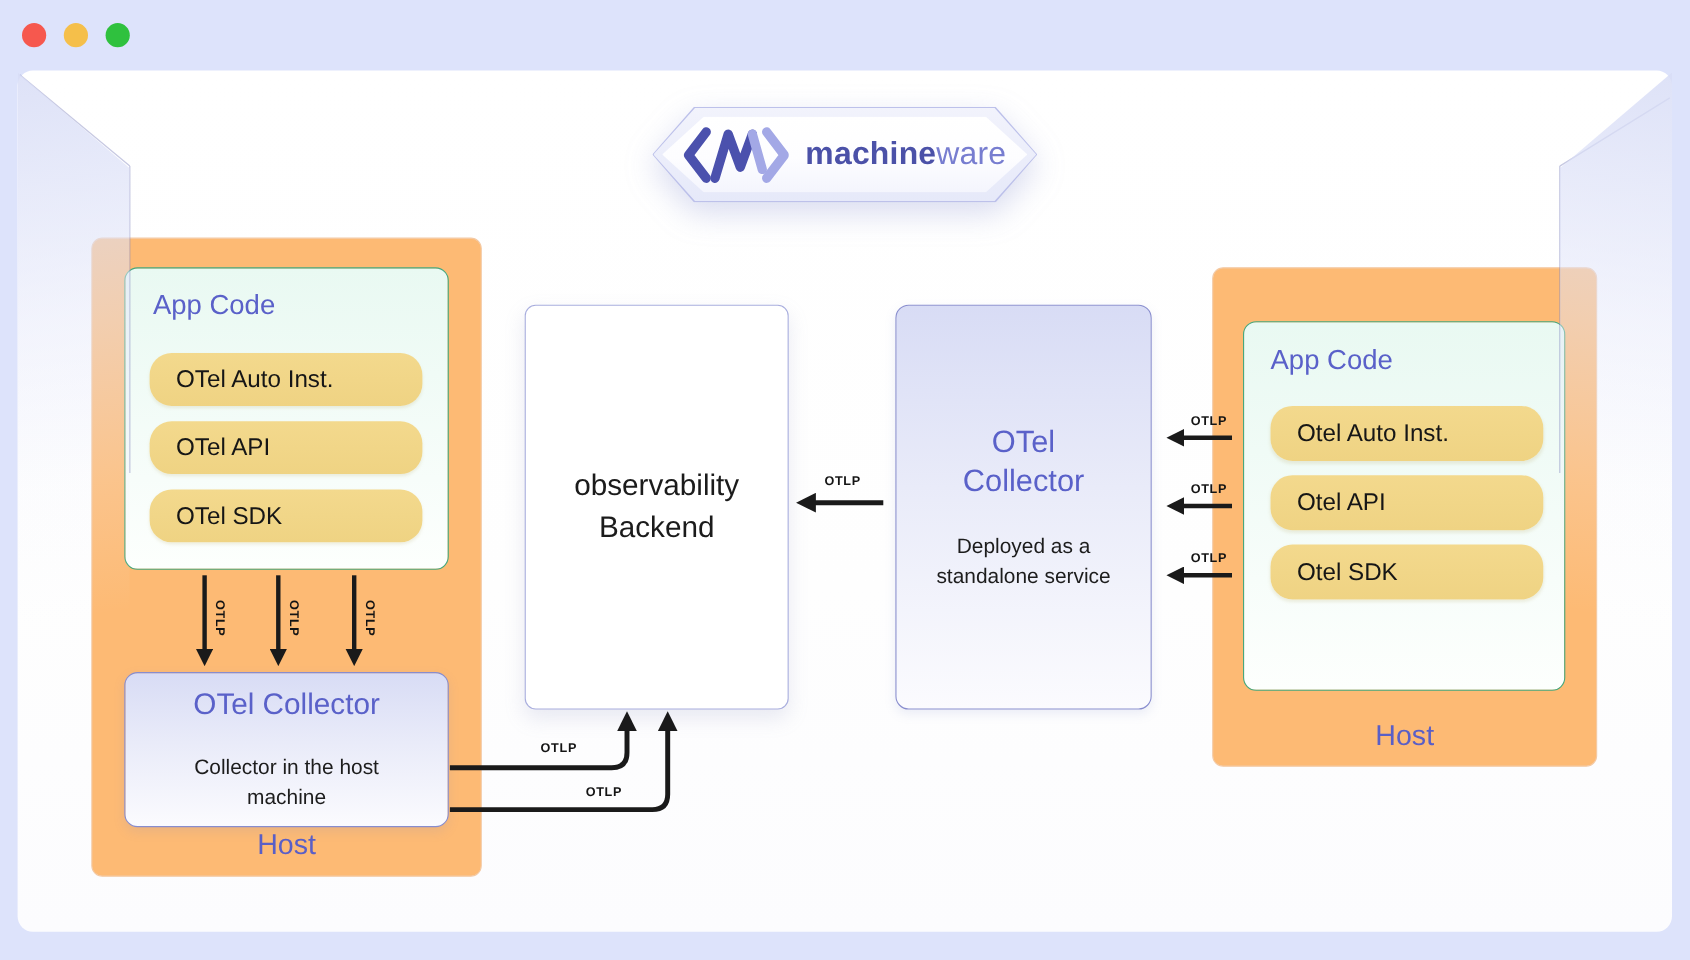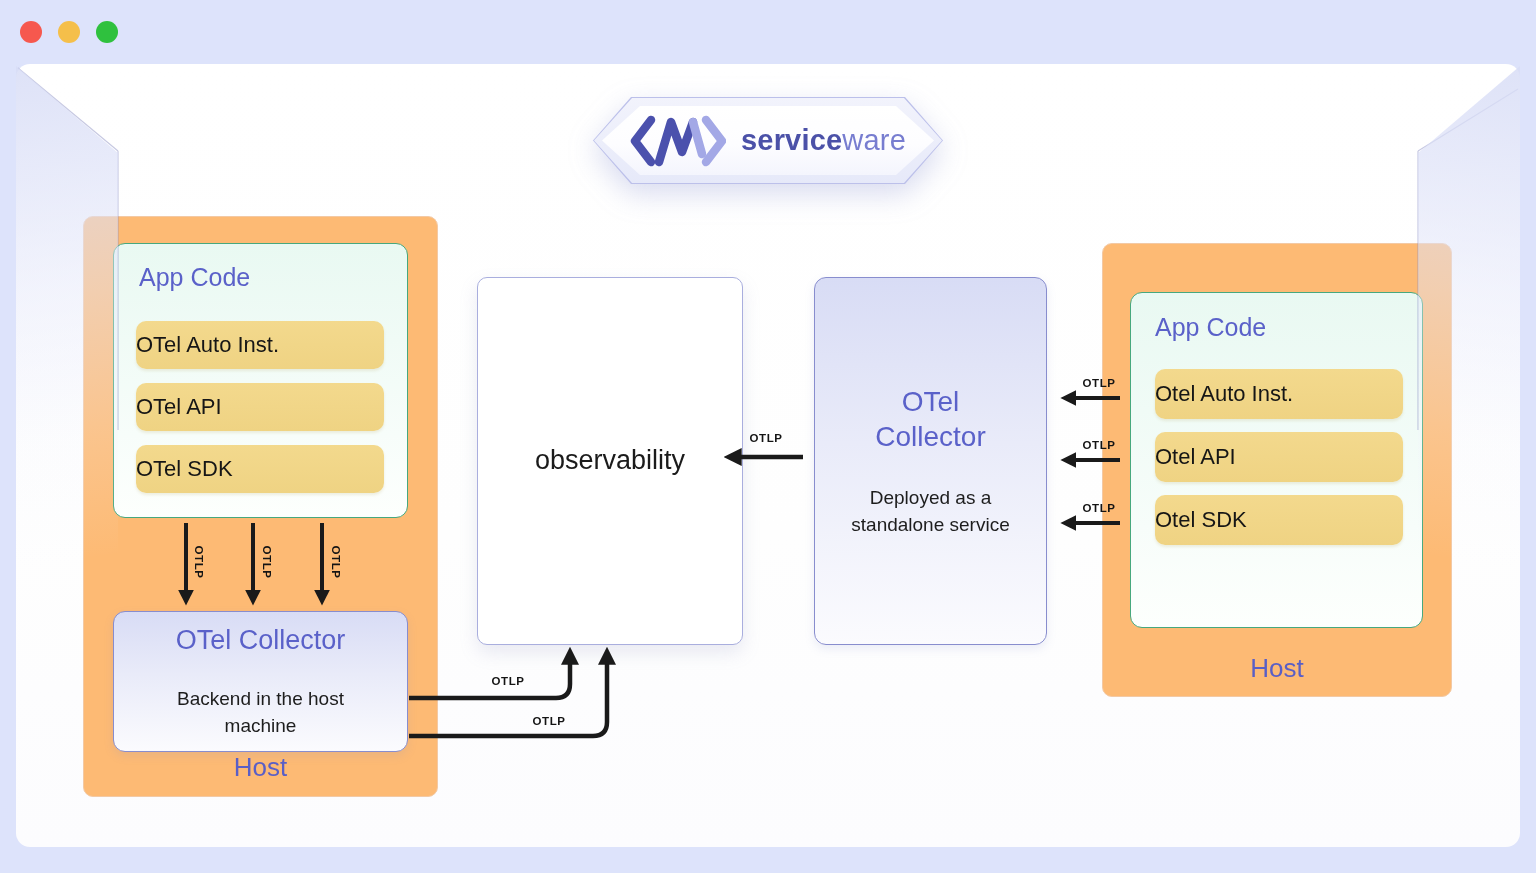--- a/index.html
+++ b/index.html
@@ -48,37 +48,37 @@
   
   .host-box {
     position:absolute; background:#fdba74; border:1.5px solid #f3c9a4; border-radius:10px; z-index:2;
   }
   .appcode-box {
     position:absolute; background:linear-gradient(180deg,#e9f9f2 0%,#f7fdfa 70%,#fdfffd 100%);
     border:1.5px solid #47a87e; border-radius:12px;
   }
   .appcode-title { font-size:25px; font-weight:500; color:#5a61c9; }
   .item {
-    background:linear-gradient(180deg,#f3d98d,#efd383); border-radius:10px;
-    display:flex; align-items:center; 
+    background:linear-gradient(180deg,#f3d98d,#efd383); border-radius:20px;
+    display:flex; align-items:center; padding-left:24px;
     font-size:22px; font-weight:500; color:#161616;
     box-shadow:0 2px 3px rgba(180,160,90,0.18);
   }
   .collector-box {
     position:absolute; border:1.5px solid #888dce; border-radius:12px;
     background:linear-gradient(180deg,#d8dcf5 0%,#e9ebf9 45%,#fbfbfe 100%);
     display:flex; flex-direction:column; align-items:center; justify-content:center; text-align:center;
     box-shadow:0 4px 10px rgba(130,140,200,0.15);
   }
   .collector-title { font-size:27px; font-weight:500; color:#5a61c9; line-height:1.25; }
   .collector-sub { font-size:19px; color:#1d1d1d; line-height:1.4;margin-top:20px; }
   .host-label { position:absolute; left:0; right:0; text-align:center; font-size:26px; font-weight:500; color:#5a5fc6; }
 
   .backend-box {
-    position:absolute; left:477px; top:277px; width:266px; height:368px;
+    position:absolute; left:477px; top:277px; width:240px; height:368px;
     background:#ffffff; border:1.5px solid #a9aede; border-radius:10px; z-index:2;
     display:flex; align-items:center; justify-content:center; text-align:center;
     box-shadow:0 8px 18px rgba(140,145,190,0.18);
     font-size:27px; color:#1b1b1b; line-height:1.4;
   }
 
   .arrows { position:absolute; left:0; top:0; z-index:3; pointer-events:none; }
   .otlp { position:absolute; z-index:4; font-size:11.5px; font-weight:700; letter-spacing:0.6px; color:#141414; pointer-events:none; }
   .otlp.h { transform:translate(-50%,-50%); }
   .otlp.v { transform:translate(-50%,-50%) rotate(90deg); }
@@ -97,43 +97,44 @@
 <div class="badge">
   <div class="badge-l1 hex"></div>
   <div class="badge-l2 hex"></div>
   <div class="badge-l3 hex">
     <svg width="96" height="58" viewBox="0 0 96 58">
       <polyline points="21,8 5,29 21,50" fill="none" stroke="#4b51ad" stroke-width="8.5" stroke-linecap="round" stroke-linejoin="round"></polyline>
       <polyline points="29,50 41,10 52,40 63,10" fill="none" stroke="#4b51ad" stroke-width="8.5" stroke-linecap="round" stroke-linejoin="round"></polyline>
       <polyline points="63,10 72,42" fill="none" stroke="#a3a8e6" stroke-width="8.5" stroke-linecap="round" stroke-linejoin="round"></polyline>
       <polyline points="76,8 92,29 76,50" fill="none" stroke="#a3a8e6" stroke-width="8.5" stroke-linecap="round" stroke-linejoin="round"></polyline>
     </svg>
-    <div class="brand"><span class="b1">service</span><span class="b2">ware</span></div>
+    <div class="brand"><span class="b1">machine</span><span class="b2">ware</span></div>
   </div>
 </div>
 
 <div class="host-box" style="left:83px; top:216px; width:355px; height:581px;">
   <div class="appcode-box" style="left:29px; top:26px; width:295px; height:275px; padding:19px 25px 0 25px;">
     <div class="appcode-title">App Code</div>
     <div style="margin-top:29px; display:flex; flex-direction:column; gap:14px;">
       <div class="item" style="height:48px; width:248px; margin-left:-3px;">OTel Auto Inst.</div>
       <div class="item" style="height:48px; width:248px; margin-left:-3px;">OTel API</div>
       <div class="item" style="height:48px; width:248px; margin-left:-3px;">OTel SDK</div>
     </div>
   </div>
   <div class="collector-box" style="left:29px; top:394px; width:295px; height:141px; gap:9px;">
     <div class="collector-title">OTel Collector</div>
-    <div class="collector-sub" style="max-width:215px;">Backend in the host machine</div>
+    <div class="collector-sub" style="max-width:215px;">Collector in the host machine</div>
   </div>
   <div class="host-label" style="bottom:13px;">Host</div>
 </div>
 
 <div class="backend-box">
   <div>
     <span style="display:block">observability</span>
+    <span style="display:block">Backend</span>
   </div>
 </div>
 
 <div class="collector-box" style="left:814px; top:277px; width:233px; height:368px; gap:11px; z-index:2;">
   <div class="collector-title" style="font-size:28px; width:150px;">OTel Collector</div>
   <div class="collector-sub" style="max-width:200px;">Deployed as a standalone service</div>
 </div>
 
 <div class="host-box" style="left:1102px; top:243px; width:350px; height:454px;">
   <div class="appcode-box" style="left:27px; top:48px; width:293px; height:336px; padding:20px 24px 0 24px;">

